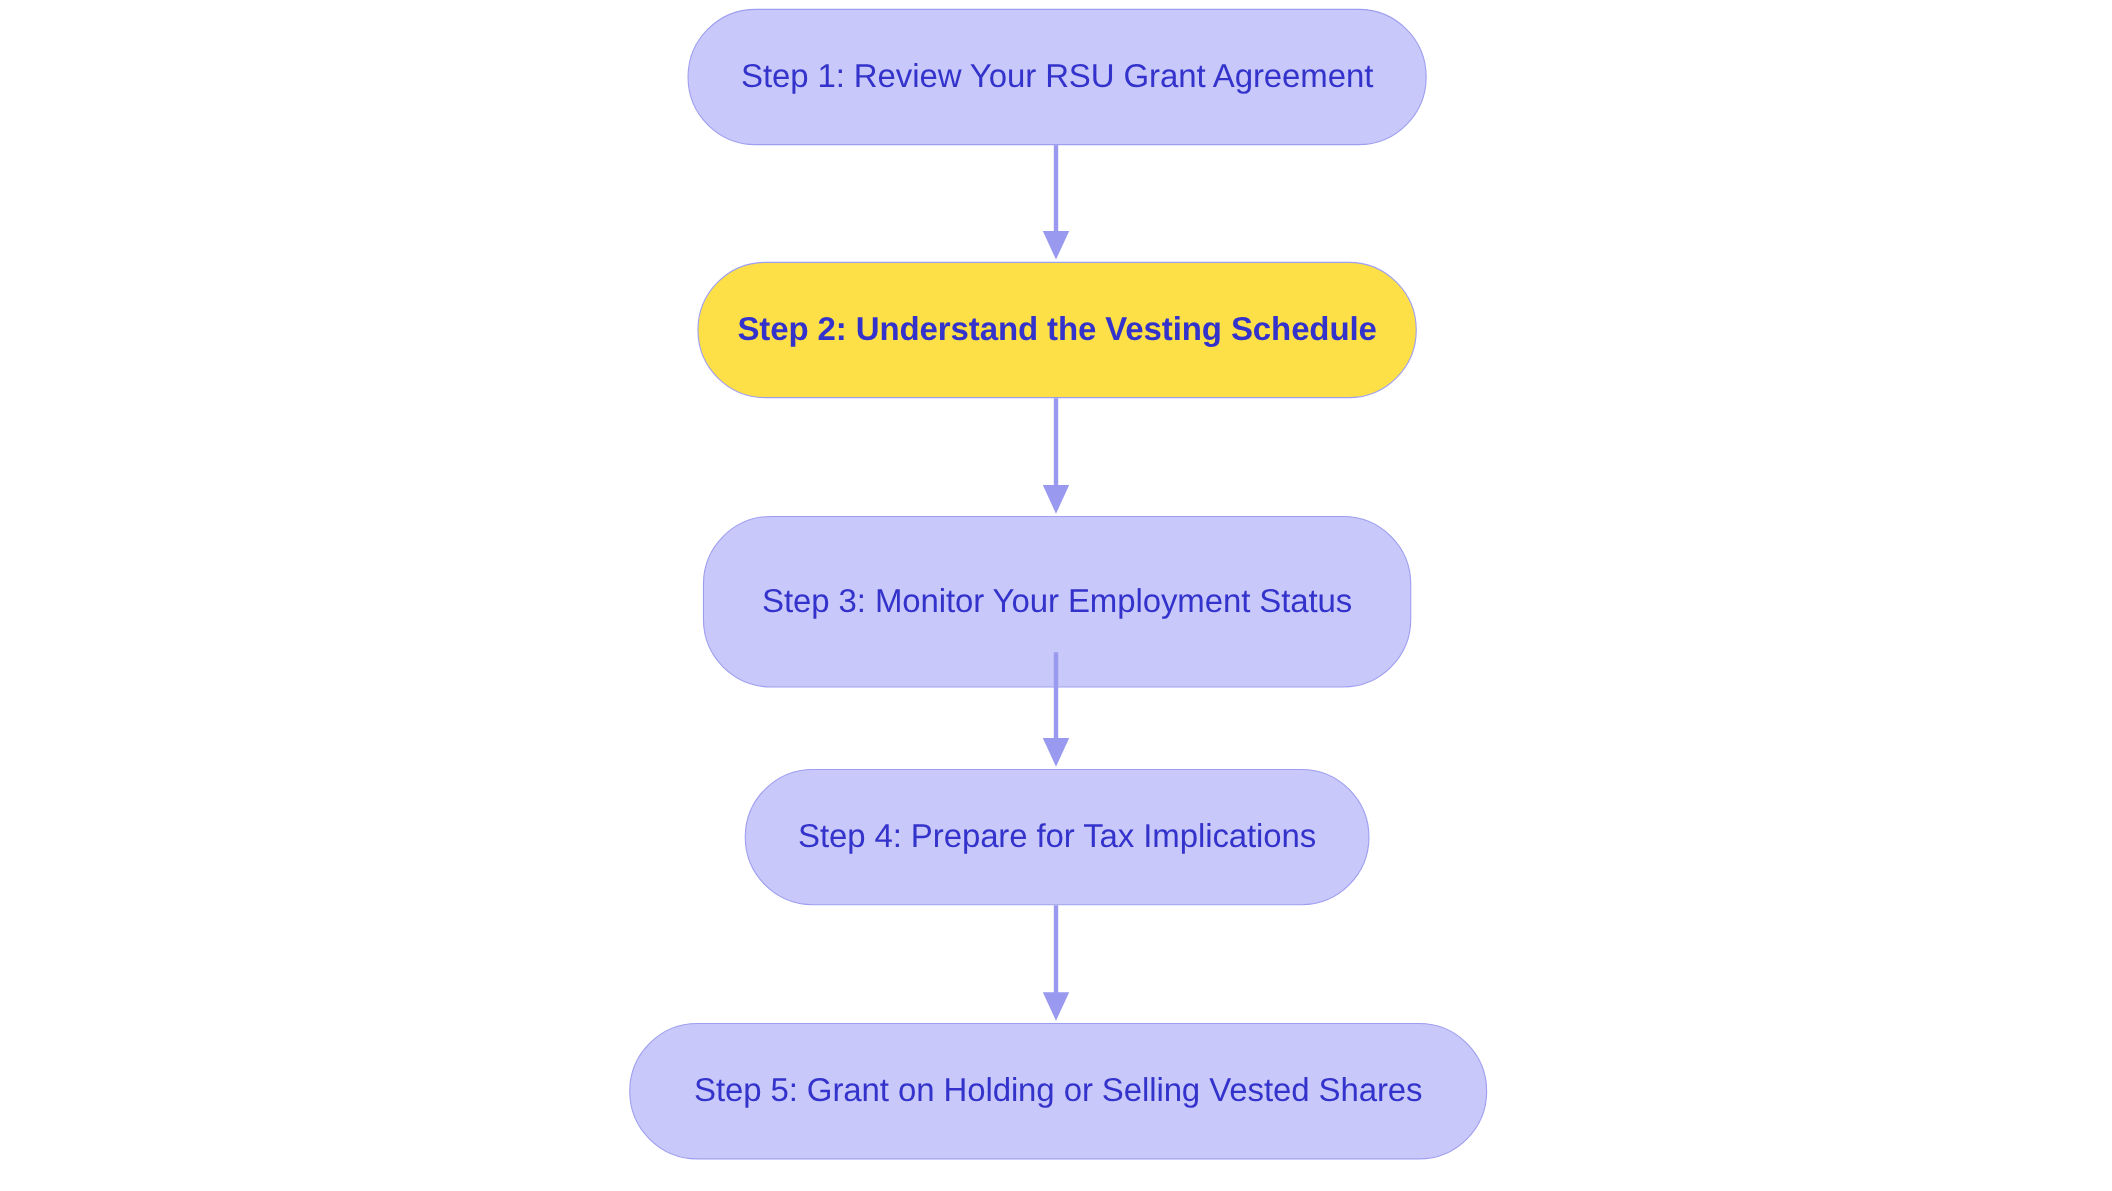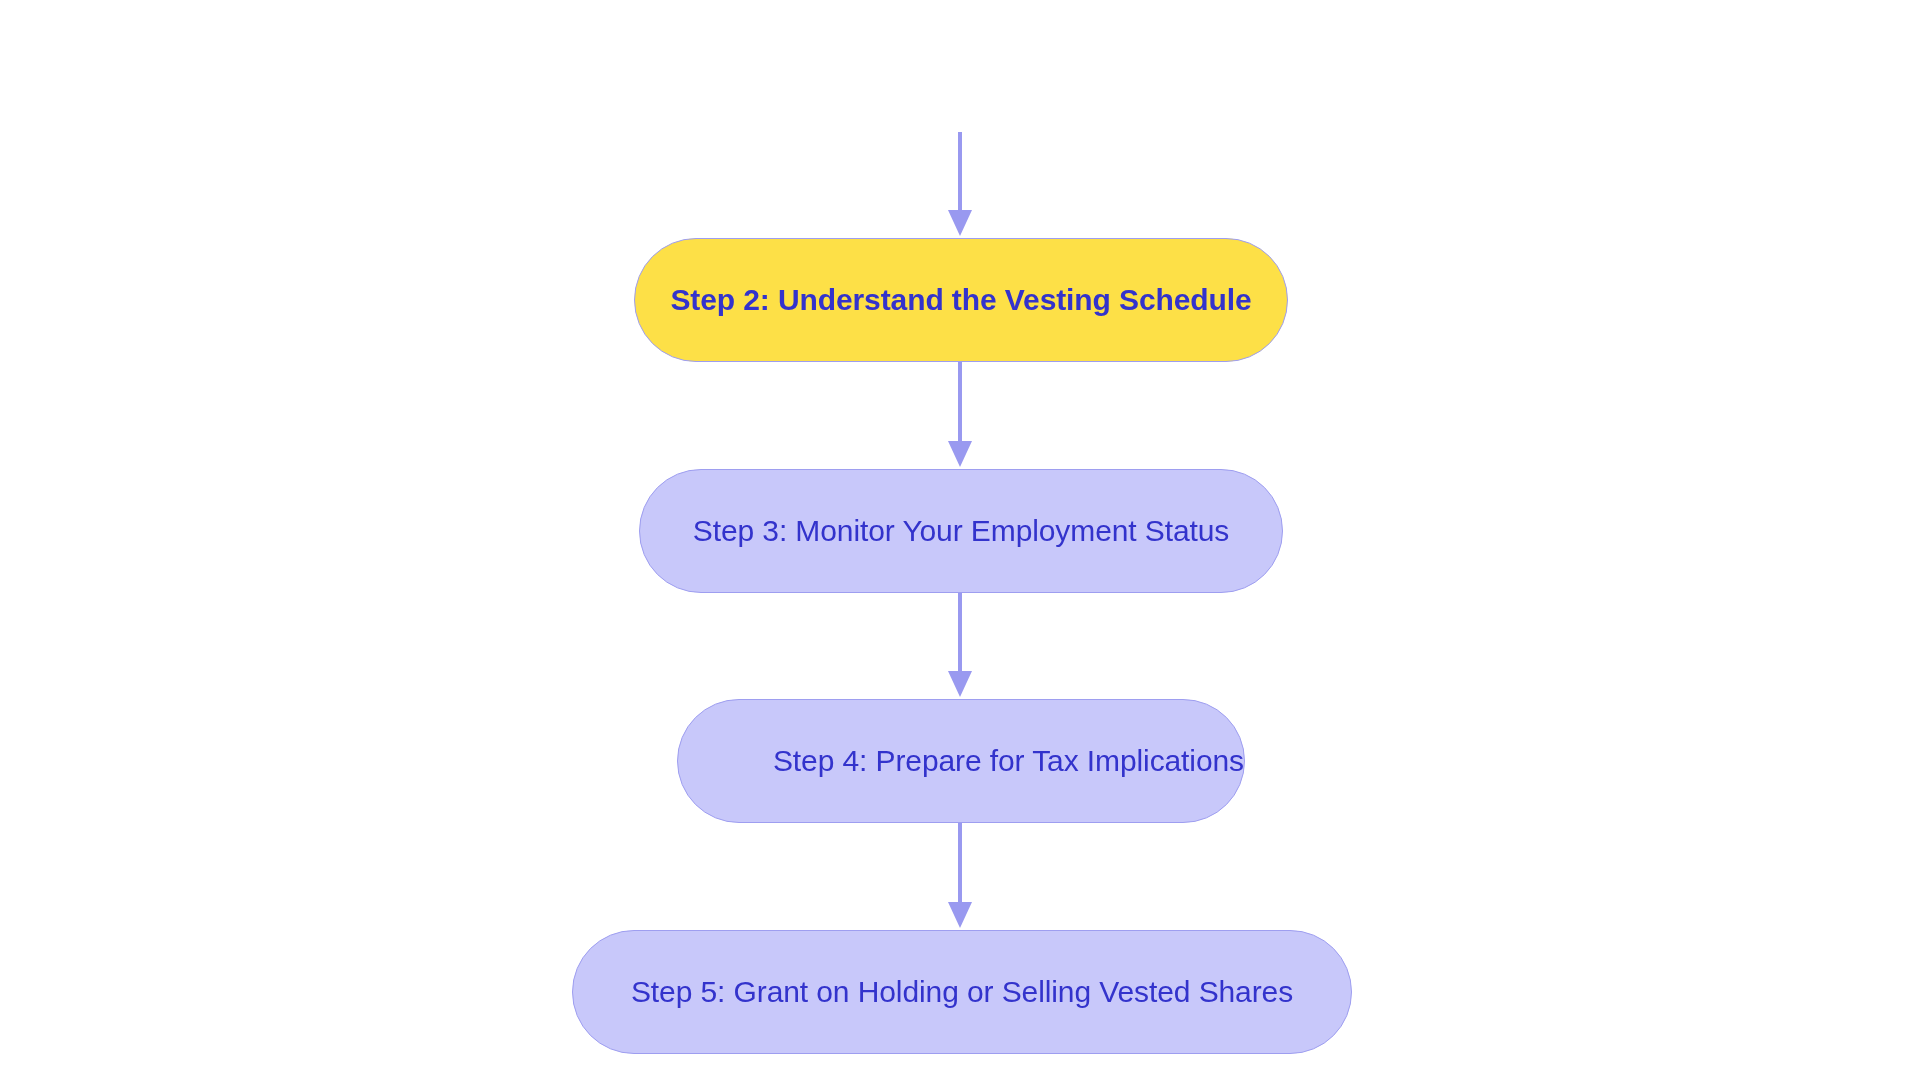--- a/index.html
+++ b/index.html
@@ -47,51 +47,54 @@
   .flow-arrow svg {
     display: block;
     overflow: visible;
   }
 </style>
 </head>
 <body>
 
 <div id="flowchart-canvas" style="background: rgb(255, 255, 255);">
 
+  <div class="flow-node" style="left: 625px; top: 8px; width: 672px; height: 124px; background: rgb(200, 200, 250); border-color: rgb(158, 158, 240); color: rgb(51, 51, 204);">
+    <span class="node-label">Step 1: Review Your RSU Grant Agreement</span>
+  </div>
 
   <div class="flow-arrow" style="left: 940px; top: 132px; height: 106px;">
     <svg width="40" height="106" viewBox="0 0 40 106" xmlns="http://www.w3.org/2000/svg">
       <line x1="20" y1="0" x2="20" y2="80" stroke="#9999f0" stroke-width="4"></line>
       <polygon points="8,78 32,78 20,104" fill="#9999f0"></polygon>
     </svg>
   </div>
 
   <div class="flow-node" style="left: 634px; top: 238px; width: 654px; height: 124px; background: #fde047; border-color: rgb(158, 158, 240); color: rgb(51, 51, 204); font-weight: bold;">
     <span class="node-label">Step 2: Understand the Vesting Schedule</span>
   </div>
 
   <div class="flow-arrow" style="left: 940px; top: 362px; height: 107px;">
     <svg width="40" height="107" viewBox="0 0 40 107" xmlns="http://www.w3.org/2000/svg">
       <line x1="20" y1="0" x2="20" y2="81" stroke="#9999f0" stroke-width="4"></line>
       <polygon points="8,79 32,79 20,105" fill="#9999f0"></polygon>
     </svg>
   </div>
 
-  <div class="flow-node" style="left: 639px; top: 469px; width: 644px; height: 124px; background: rgb(200, 200, 250); border-color: rgb(158, 158, 240); color: rgb(51, 51, 204);">
+  <div class="flow-node" style="left: 639px; top: 469px; width: 644px; height: 156px; background: rgb(200, 200, 250); border-color: rgb(158, 158, 240); color: rgb(51, 51, 204);">
     <span class="node-label">Step 3: Monitor Your Employment Status</span>
   </div>
 
   <div class="flow-arrow" style="left: 940px; top: 593px; height: 106px;">
     <svg width="40" height="106" viewBox="0 0 40 106" xmlns="http://www.w3.org/2000/svg">
       <line x1="20" y1="0" x2="20" y2="80" stroke="#9999f0" stroke-width="4"></line>
       <polygon points="8,78 32,78 20,104" fill="#9999f0"></polygon>
     </svg>
   </div>
 
-  <div class="flow-node" style="left: 677px; top: 699px; width: 568px; height: 124px; background: rgb(200, 200, 250); border-color: rgb(158, 158, 240); color: rgb(51, 51, 204); justify-content: flex-end;">
+  <div class="flow-node" style="left: 677px; top: 699px; width: 568px; height: 124px; background: rgb(200, 200, 250); border-color: rgb(158, 158, 240); color: rgb(51, 51, 204);">
     <span class="node-label">Step 4: Prepare for Tax Implications</span>
   </div>
 
   <div class="flow-arrow" style="left: 940px; top: 823px; height: 107px;">
     <svg width="40" height="107" viewBox="0 0 40 107" xmlns="http://www.w3.org/2000/svg">
       <line x1="20" y1="0" x2="20" y2="81" stroke="#9999f0" stroke-width="4"></line>
       <polygon points="8,79 32,79 20,105" fill="#9999f0"></polygon>
     </svg>
   </div>
 

